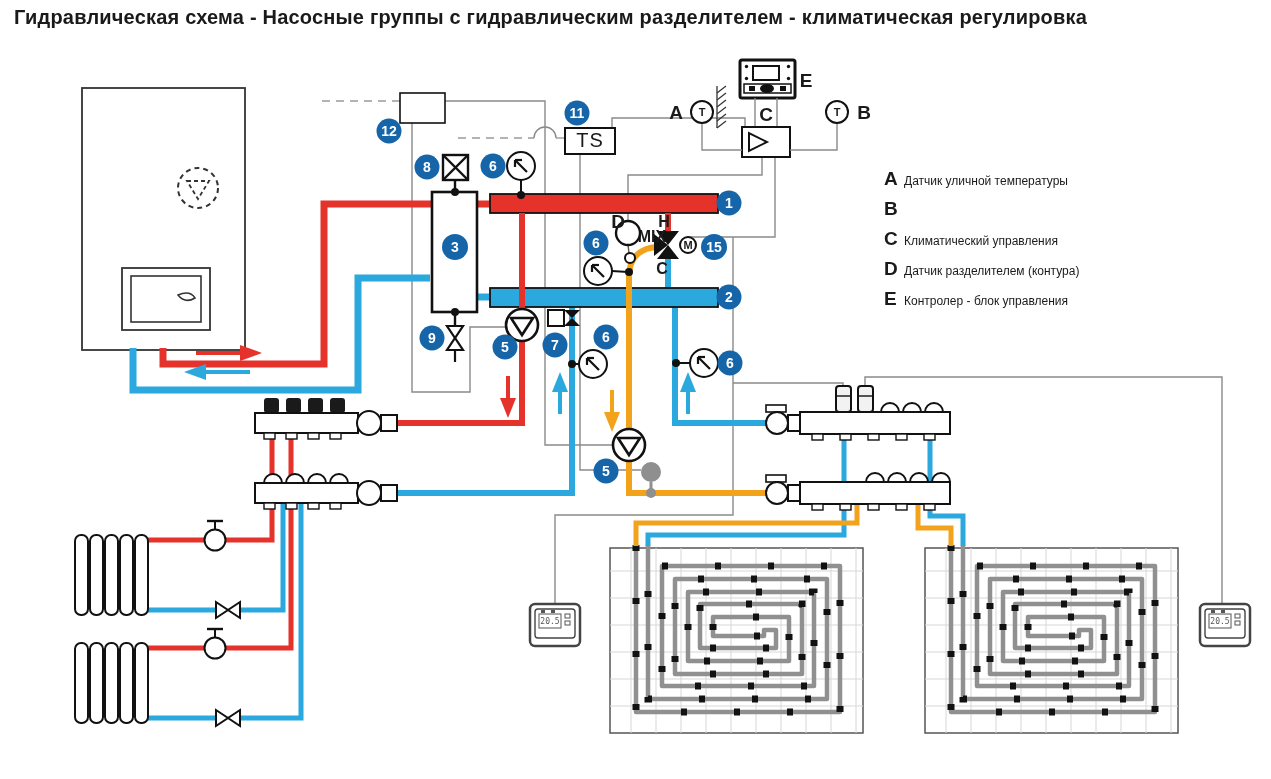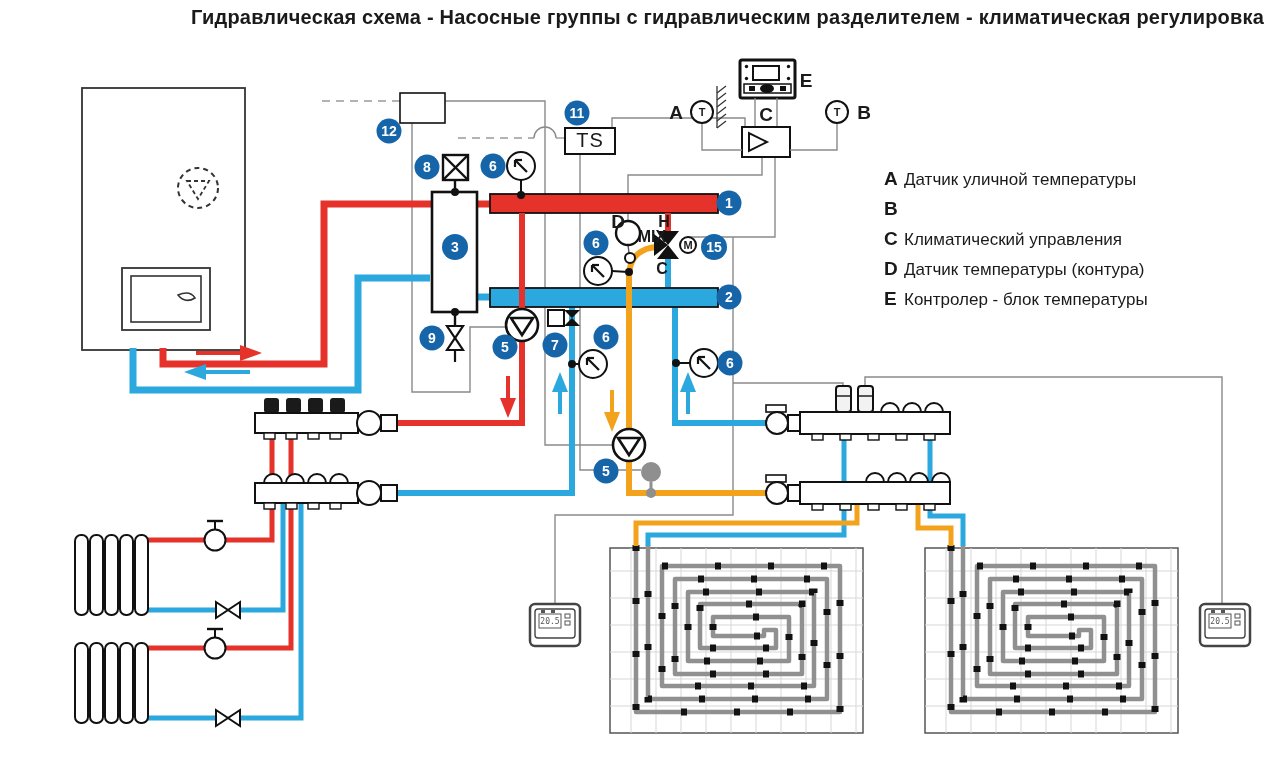--- a/index.html
+++ b/index.html
@@ -1,23 +1,23 @@
 <!DOCTYPE html>
 <html><head>
 <meta charset="utf-8">
 <style>
   html,body{margin:0;padding:0;background:#fff;}
   #stage{position:relative;width:1271px;height:779px;background:#fff;overflow:hidden;
          font-family:"Liberation Sans",sans-serif;}
   #title{position:absolute;left:14px;top:6px;width:1250px;font-size:20px;font-weight:bold;
-         color:#1a1a1a;letter-spacing:.2px;text-align:right;}
+         color:#1a1a1a;letter-spacing:.2px;}
   #legend{position:absolute;left:884px;top:168px;}
   .leg-row{display:flex;align-items:baseline;margin-bottom:8px;color:#1a1a1a;}
   .leg-key{font-weight:bold;font-size:19px;width:20px;}
-  .leg-text{font-size:17px;}
+  .leg-text{font-size:12px;}
   svg{position:absolute;left:0;top:0;}
   .pr{stroke:#e5332b;fill:none;}
   .pb{stroke:#2ba8dd;fill:none;}
   .po{stroke:#f3a21c;fill:none;}
   .wire{stroke:#8a8a8a;stroke-width:1.4;fill:none;}
   .dash{stroke:#9a9a9a;stroke-width:1.4;fill:none;stroke-dasharray:8 6;}
   .dev{stroke:#111;fill:#fff;}
   .bt{font:bold 14px "Liberation Sans",sans-serif;fill:#fff;text-anchor:middle;}
   .lb{font:bold 19px "Liberation Sans",sans-serif;fill:#1a1a1a;text-anchor:middle;}
   .lbs{font:bold 16px "Liberation Sans",sans-serif;fill:#1a1a1a;text-anchor:middle;}
@@ -38,25 +38,25 @@
     </div>
     <div class="leg-row">
       <span class="leg-key">B</span>
     </div>
     <div class="leg-row">
       <span class="leg-key">C</span>
       <span class="leg-text">Климатический управления</span>
     </div>
     <div class="leg-row">
       <span class="leg-key">D</span>
-      <span class="leg-text">Датчик температуры (контура)</span>
+      <span class="leg-text">Датчик разделителем (контура)</span>
     </div>
     <div class="leg-row">
       <span class="leg-key">E</span>
-      <span class="leg-text">Контролер - блок температуры</span>
+      <span class="leg-text">Контролер - блок управления</span>
     </div>
   </div>
 
   <svg width="1271" height="779" viewBox="0 0 1271 779">
     <defs>
       <path id="spiral" fill="none" d="M636,545 L636,712 L840,712 L840,566 L662,566 L662,686 L814,686 L814,592 L688,592 L688,661 L789,661 L789,617 L713,617 L713,636 L764,636 L764,630 L776,630 L776,648 L700,648 L700,604 L802,604 L802,674 L675,674 L675,579 L827,579 L827,699 L648,699 L648,545"></path>
       <path id="gridv" fill="none" d="M631,548V733M656,548V733M681,548V733M706,548V733M731,548V733M756,548V733M781,548V733M806,548V733M831,548V733M856,548V733"></path>
       <path id="gridh" fill="none" d="M610,571H863M610,598H863M610,625H863M610,652H863M610,679H863M610,706H863"></path>
       <g id="gauge">
         <circle r="14" fill="#fff" stroke="#111" stroke-width="2"></circle>

